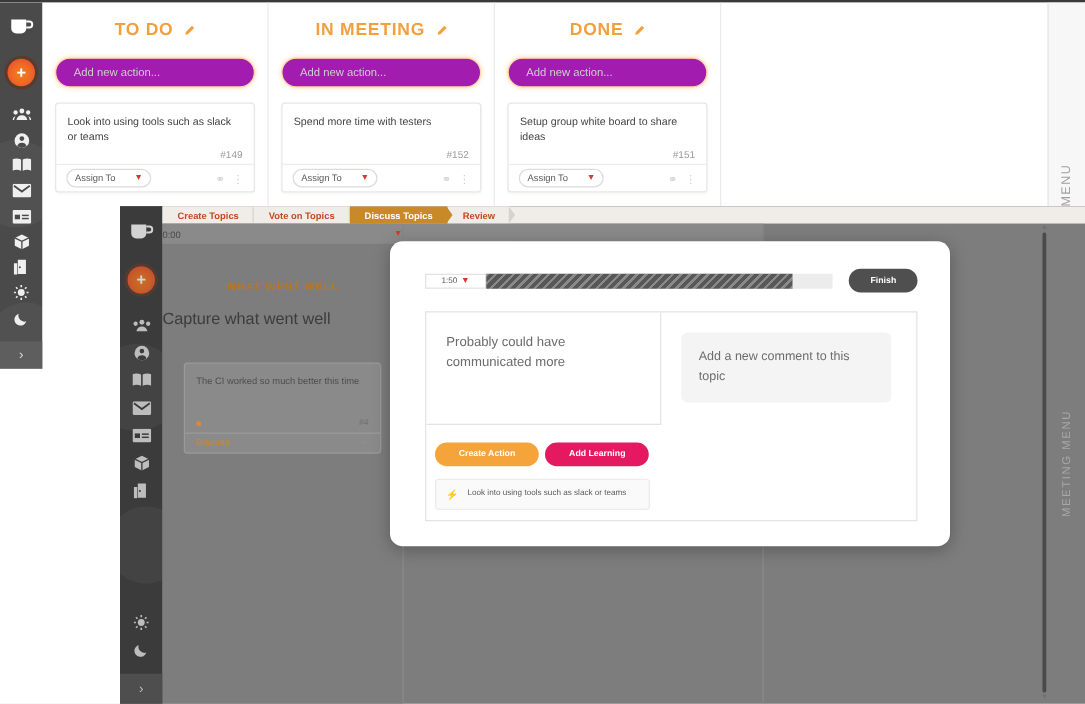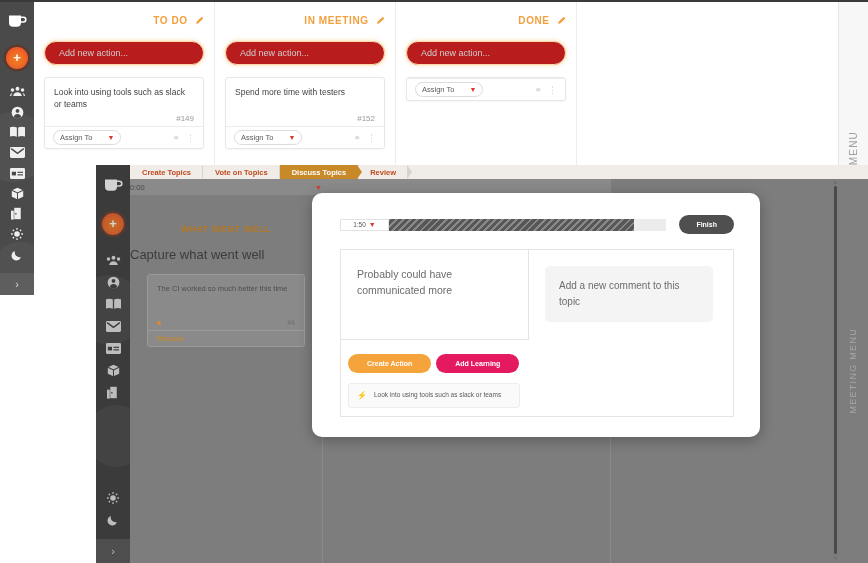--- a/index.html
+++ b/index.html
@@ -61,28 +61,28 @@
   .board {
     position: absolute; left: 34px; top: 0; right: 0; bottom: 0;
     background: #fff; display: flex;
   }
   .col {
     flex: 0 0 181px; padding: 0 10px; border-right: 1px solid #ececec;
     position: relative;
   }
   .col-empty { flex: 1 1 auto; border-right: 1px solid #ececec; }
   .col-title {
-    text-align: right; font-size: 10px; font-weight: 700; letter-spacing: .6px;
+    text-align: center; font-size: 14px; font-weight: 700; letter-spacing: .6px;
     color: #f2a03d; padding: 13px 0 0; white-space: nowrap;
   }
   .pencil { display:inline-block; margin-left:4px; vertical-align:-1px; }
   .add-pill {
     margin: 14px auto 0; height: 24px; width: 100%;
     border: 1.5px solid #fbd9a9; border-radius: 14px;
-    background: #b91c1c;
+    background: #a21caf;
     box-shadow: 0 0 4px rgba(247,178,92,.55);
     display: flex; align-items: center; padding: 0 14px;
     font-size: 9px; color: #cfcfcf;
   }
   .action-card {
     margin-top: 12px; background: #fff; border: 1px solid #e7e7e7;
     border-radius: 3px; box-shadow: 0 1px 2px rgba(0,0,0,.04);
   }
   .ac-body { padding: 8px 9px 0; min-height: 48px; position: relative; }
   .ac-text { font-size: 8.5px; color: #444; line-height: 1.45; }
@@ -157,21 +157,21 @@
     font-size: 7.5px; color: #4b4b4b; gap: 3px;
   }
   .m-coltitle {
     text-align: center; font-size: 8.5px; font-weight: 700;
     letter-spacing: .8px; color: #b8781f; margin-top: 29px;
   }
   .m-colsub {
     text-align: left; font-size: 13px; color: #3c3c3c; margin-top: 13px;
   }
   .topic-card {
-    margin: 12px 17px 0; background: #8a8a8a; border: 1px solid #9a9a9a;
+    margin: 28px 17px 0; background: #8a8a8a; border: 1px solid #9a9a9a;
     border-radius: 3px;
   }
   .tc-body { padding: 8px 9px 0; min-height: 38px; position: relative; }
   .tc-text { font-size: 7.5px; color: #4e4e4e; line-height: 1.5; }
   .tc-row {
     display: flex; align-items: center; padding: 6px 9px 4px;
   }
   .tc-dot { width: 4px; height: 4px; border-radius: 50%; background: #d9893a; }
   .tc-num { margin-left: auto; font-size: 7px; color: #707070; }
   .tc-foot {
@@ -419,20 +419,24 @@
           <span class="pencil">
             <svg width="9" height="9" viewBox="0 0 12 12">
                 <path d="M8.8.9l2.3 2.3-6.6 6.6-3 .7.7-3z" fill="#f2a03d"></path>
               </svg>
           </span>
         </div>
         <div class="add-pill">
           <span>Add new action...</span>
         </div>
         <div class="action-card">
+          <div class="ac-body">
+            <div class="ac-text">Setup group white board to share ideas</div>
+            <div class="ac-num">#151</div>
+          </div>
           <div class="ac-foot">
             <div class="assign-btn">
               <span>Assign To</span>
               <span class="caret-red">▼</span>
             </div>
             <div class="foot-spacer"></div>
             <span class="foot-ico">⚭</span>
             <span class="foot-ico">⋮</span>
           </div>
         </div>

